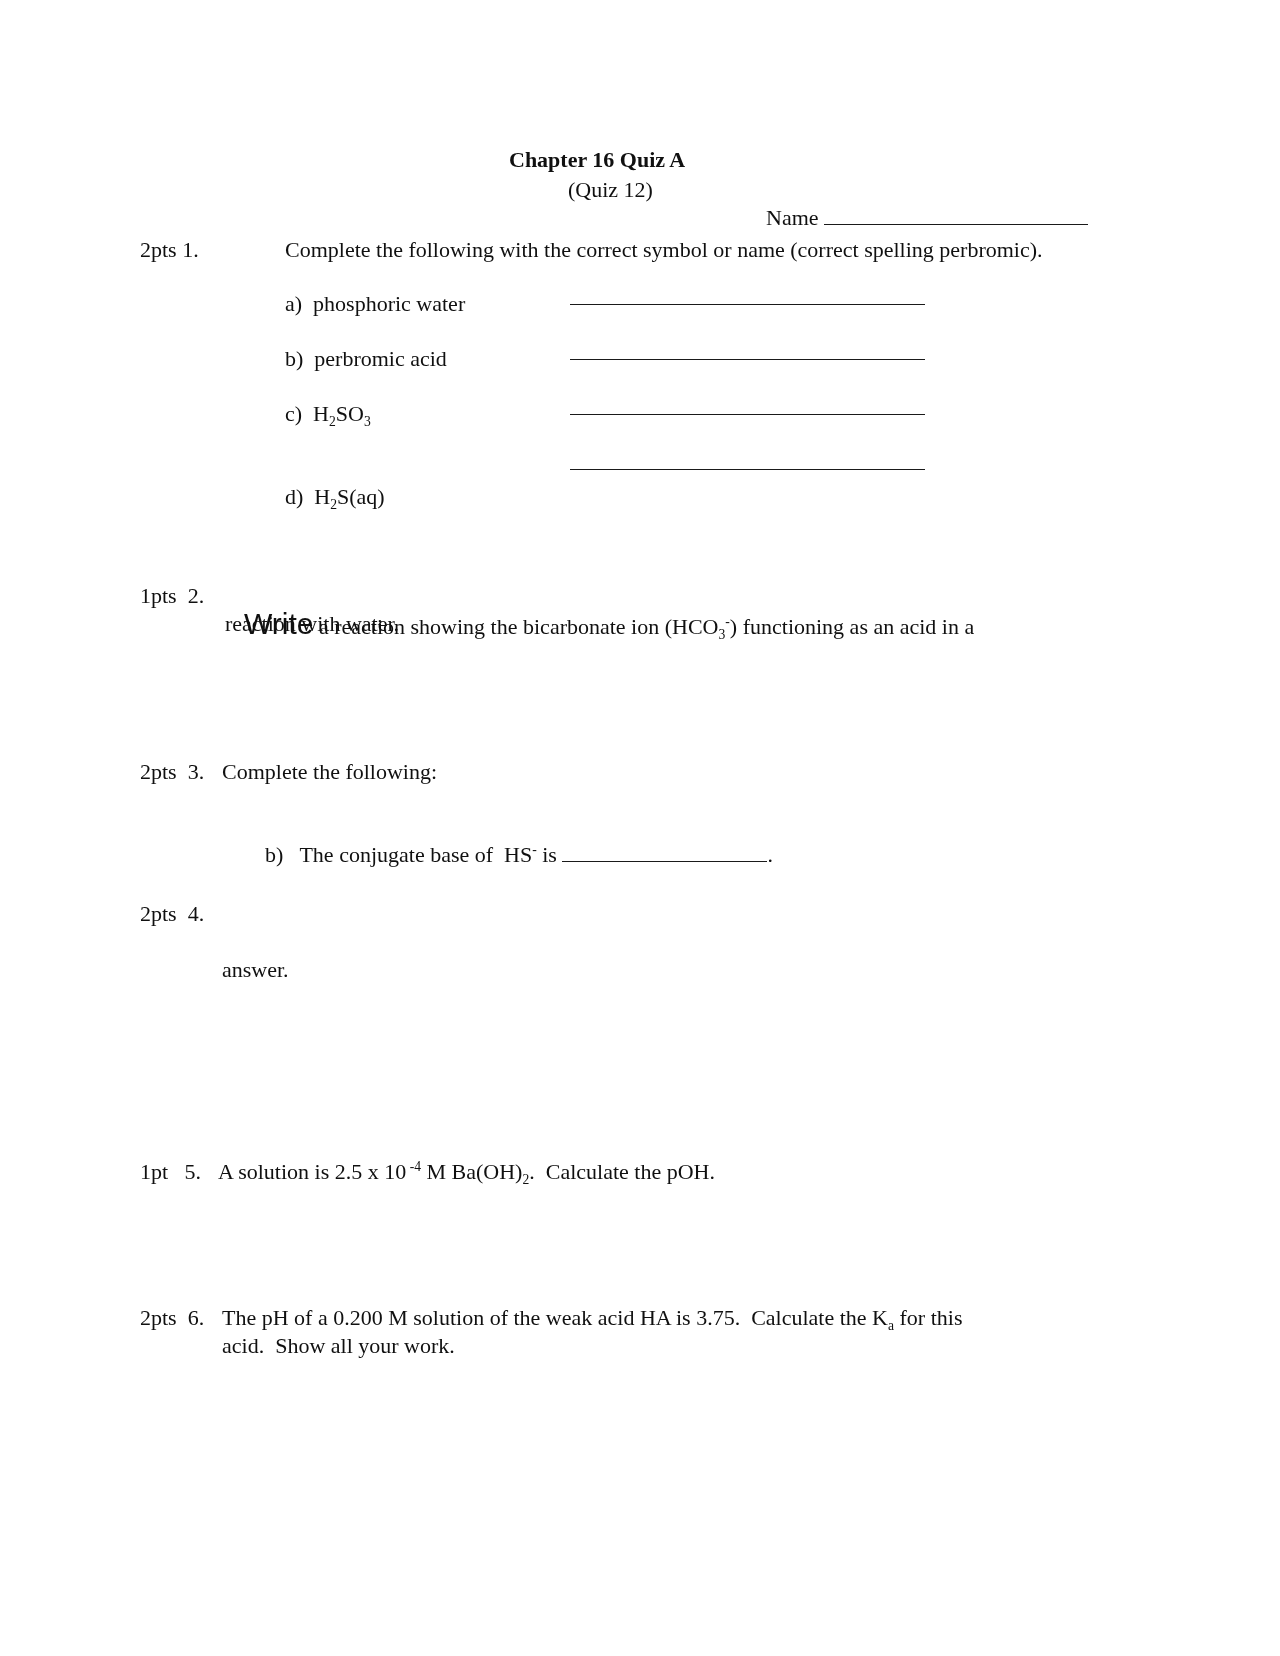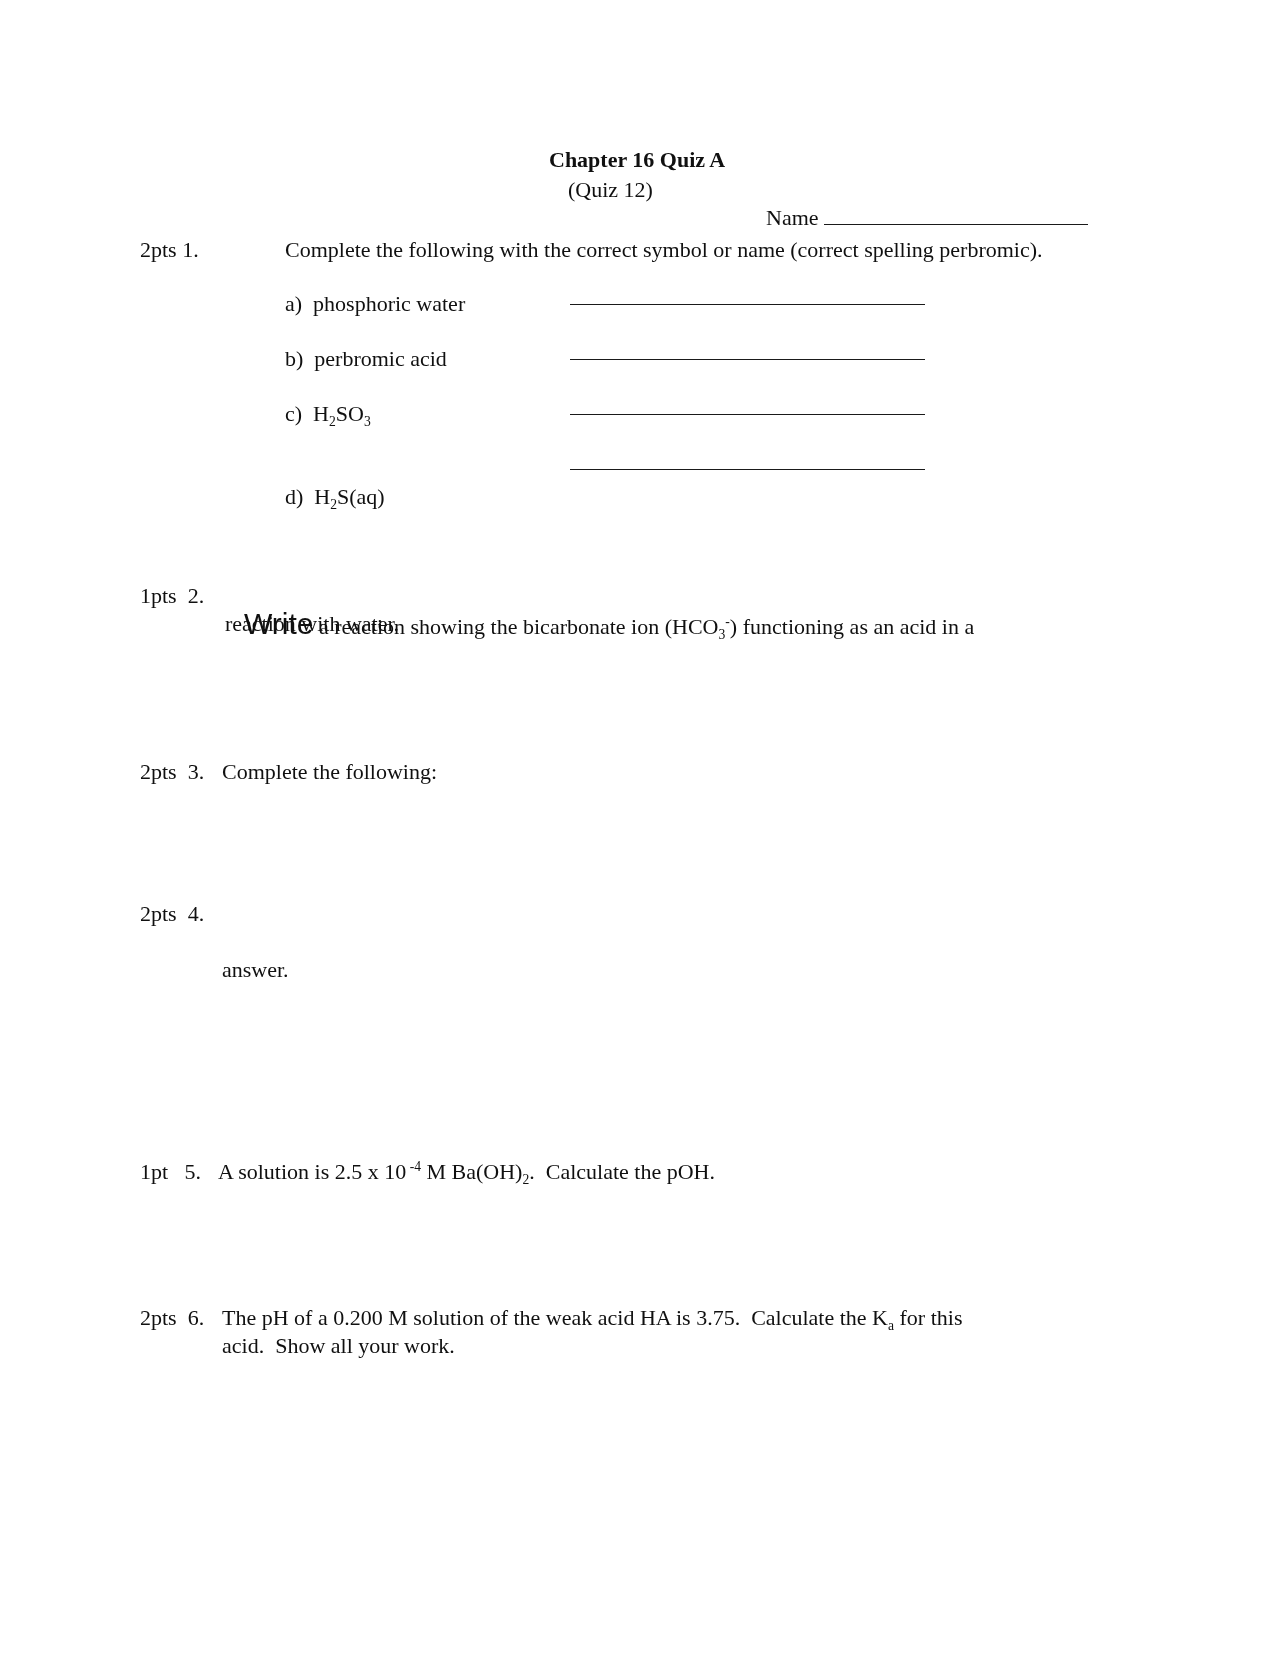--- a/index.html
+++ b/index.html
@@ -11,21 +11,21 @@
     font-family:"Liberation Serif", serif;
     font-size:22px;
     color:#101010;
     overflow:hidden;
   }
   .line {
     position:absolute;
     white-space:pre;
     line-height:28px;
   }
-  .title { font-weight:bold;margin-left:40px; }
+  .title { font-weight:bold; }
   .write-word { font-family:"Liberation Sans", sans-serif; font-size:30px; }
   .blank {
     display:inline-block;
     height:20px;
     border-bottom:1px solid #1a1a1a;
   }
   .blank-abs {
     position:absolute;
     height:26px;
     border-bottom:1px solid #1a1a1a;
@@ -62,20 +62,23 @@
 
   <div class="line" style="left:140px; top:582px;text-align:right;">1pts  2.</div>
   <div class="line" style="left:222px; top:582px;">
     <span class="write-word">Write</span><span> a reaction showing the bicarbonate ion (HCO<sub>3</sub><sup>-</sup>) functioning as an acid in a</span>
   </div>
   <div class="line" style="left:225px; top:610px;">reaction with water.</div>
 
   <div class="line" style="left:140px; top:758px;">2pts  3.</div>
   <div class="line" style="left:222px; top:758px;">Complete the following:</div>
 
+  <div class="line" style="left:243px; top:813px;">
+    <span>b)   The conjugate base of  HS<sup>-</sup> is </span><span class="blank" style="width:205px;"></span><span>.</span>
+  </div>
 
   <div class="line" style="left:140px; top:900px;">2pts  4.</div>
   <div class="line" style="left:222px; top:956px;">answer.</div>
 
   <div class="line" style="left:140px; top:1158px;">1pt   5.</div>
   <div class="line" style="left:218px; top:1158px;">A solution is 2.5 x 10<sup> -4</sup> M Ba(OH)<sub>2</sub>.  Calculate the pOH.</div>
 
   <div class="line" style="left:140px; top:1304px;">2pts  6.</div>
   <div class="line" style="left:222px; top:1304px;">The pH of a 0.200 M solution of the weak acid HA is 3.75.  Calculate the K<sub>a</sub> for this</div>
   <div class="line" style="left:222px; top:1332px;">acid.  Show all your work.</div>

